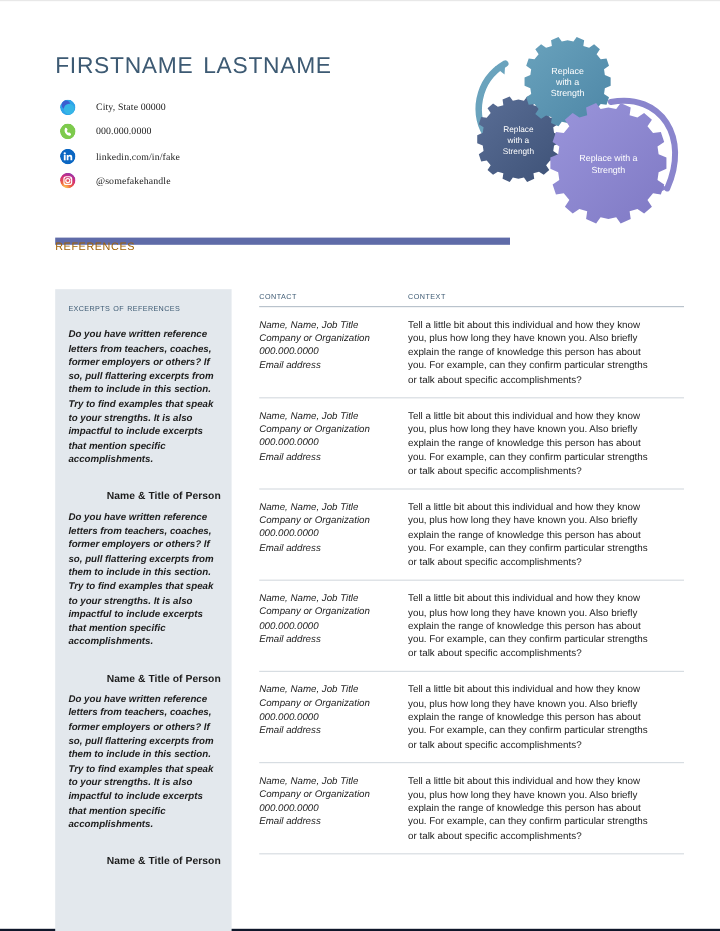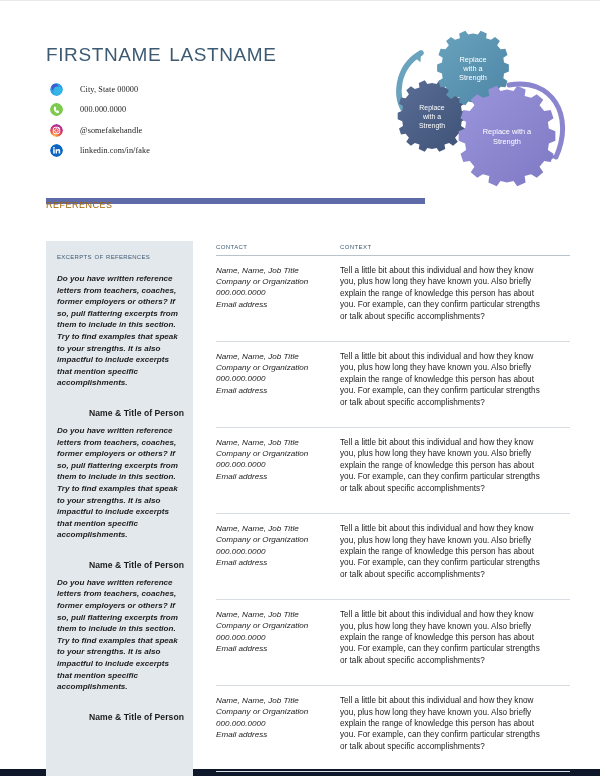--- a/index.html
+++ b/index.html
@@ -14,21 +14,21 @@
     position: relative;
     overflow: hidden;
   }
   .page {
     position: absolute;
     left: 0; top: 0;
     width: 600px;
     height: 776px;
     background: #ffffff;
     border-top: 1px solid #e8e8e8;
-    border-bottom: 7px solid #0f172a;
+    border-bottom: 2px solid #0f172a;
     box-sizing: border-box;
   }
 
   
   .header {
     position: absolute;
     left: 0; top: 0;
     width: 600px;
     height: 200px;
   }
@@ -172,21 +172,21 @@
     font-variant: small-caps;
     text-transform: lowercase;
     letter-spacing: 0.4px;
   }
   .col-contact { width: 124px; flex: 0 0 124px; }
   .col-context { flex: 1 1 auto; }
   .tbl-row {
     display: flex;
     border-bottom: 1px solid #d7dde2;
     padding-top: 9px;
-    padding-bottom: 19px;
+    padding-bottom: 9px;
   }
   .tbl-row:last-child { border-bottom: 1px solid #d7dde2; }
   .cell-contact {
     width: 124px;
     flex: 0 0 124px;
     font-size: 8.1px;
     line-height: 11.2px;
     font-style: italic;
     color: #1c1c1c;
   }
@@ -225,20 +225,32 @@
         <span class="ci">
           <svg width="13" height="13" viewBox="0 0 13 13">
             <circle cx="6.5" cy="6.5" r="6.5" fill="#6ac24a"></circle>
             <circle cx="6.5" cy="6.5" r="6.5" fill="#8fd14f" opacity="0.5"></circle>
             <path d="M4.3 3.7c.5-.5 1.1-.3 1.4.2l.5.9c.2.4.1.7-.2.9l-.3.2c0 .5.6 1.4 1.2 1.8l.3-.2c.3-.2.6-.2.9.1l.8.7c.4.4.4 1 0 1.4-1 .9-2.5.3-3.8-1C3.9 7.4 3.3 5.8 4.3 3.7z" fill="#ffffff"></path>
           </svg>
         </span>
         <span class="contact-text">000.000.0000</span>
       </div>
 
+
+      <div class="contact-row">
+        <span class="ci">
+          <svg width="13" height="13" viewBox="0 0 13 13">
+            <circle cx="6.5" cy="6.5" r="6.5" fill="#0a66c2"></circle>
+            <rect x="3.2" y="5.2" width="1.5" height="4.4" fill="#ffffff"></rect>
+            <circle cx="3.95" cy="3.85" r="0.95" fill="#ffffff"></circle>
+            <path d="M5.6 5.2h1.45v.6c.3-.5.8-.75 1.4-.75 1.05 0 1.75.65 1.75 1.95v2.6H8.7V7.35c0-.6-.25-.95-.8-.95-.5 0-.85.35-.85 1v2.2H5.6z" fill="#ffffff"></path>
+          </svg>
+        </span>
+        <span class="contact-text">linkedin.com/in/fake</span>
+      </div>
 
       <div class="contact-row">
         <span class="ci">
           <svg width="13" height="13" viewBox="0 0 13 13">
             <defs>
               <radialGradient id="ig" cx="0.3" cy="1" r="1.1">
                 <stop offset="0%" stop-color="#ffd85e"></stop>
                 <stop offset="35%" stop-color="#f0663f"></stop>
                 <stop offset="70%" stop-color="#cf2d7a"></stop>
                 <stop offset="100%" stop-color="#8a3ab9"></stop>
@@ -246,32 +258,20 @@
             </defs>
             <circle cx="6.5" cy="6.5" r="6.5" fill="url(#ig)"></circle>
             <rect x="3.3" y="3.3" width="6.4" height="6.4" rx="1.9" fill="none" stroke="#ffffff" stroke-width="1"></rect>
             <circle cx="6.5" cy="6.5" r="1.7" fill="none" stroke="#ffffff" stroke-width="1"></circle>
             <circle cx="8.6" cy="4.4" r="0.5" fill="#ffffff"></circle>
           </svg>
         </span>
         <span class="contact-text">@somefakehandle</span>
       </div>
 
-      <div class="contact-row">
-        <span class="ci">
-          <svg width="13" height="13" viewBox="0 0 13 13">
-            <circle cx="6.5" cy="6.5" r="6.5" fill="#0a66c2"></circle>
-            <rect x="3.2" y="5.2" width="1.5" height="4.4" fill="#ffffff"></rect>
-            <circle cx="3.95" cy="3.85" r="0.95" fill="#ffffff"></circle>
-            <path d="M5.6 5.2h1.45v.6c.3-.5.8-.75 1.4-.75 1.05 0 1.75.65 1.75 1.95v2.6H8.7V7.35c0-.6-.25-.95-.8-.95-.5 0-.85.35-.85 1v2.2H5.6z" fill="#ffffff"></path>
-          </svg>
-        </span>
-        <span class="contact-text">linkedin.com/in/fake</span>
-      </div>
-
     </div>
 
     <div class="gears">
       <svg width="215" height="195" viewBox="0 0 215 195">
         <defs>
 
           <g id="gearshape">
             <path d="M0,-50 L7,-48.5 L11,-54 L20,-50 L19,-43 L26,-41 L32,-45 L39,-39 L35,-33 L40,-27 L47,-28 L50,-19 L44,-15 L45,-8 L52,-5 L52,5 L45,8 L44,15 L50,19 L47,28 L40,27 L35,33 L39,39 L32,45 L26,41 L19,43 L20,50 L11,54 L7,48.5 L0,50 L-7,48.5 L-11,54 L-20,50 L-19,43 L-26,41 L-32,45 L-39,39 L-35,33 L-40,27 L-47,28 L-50,19 L-44,15 L-45,8 L-52,5 L-52,-5 L-45,-8 L-44,-15 L-50,-19 L-47,-28 L-40,-27 L-35,-33 L-39,-39 L-32,-45 L-26,-41 L-19,-43 L-20,-50 L-11,-54 L-7,-48.5 Z"></path>
           </g>
           <linearGradient id="gTeal" x1="0" y1="0" x2="1" y2="1">

